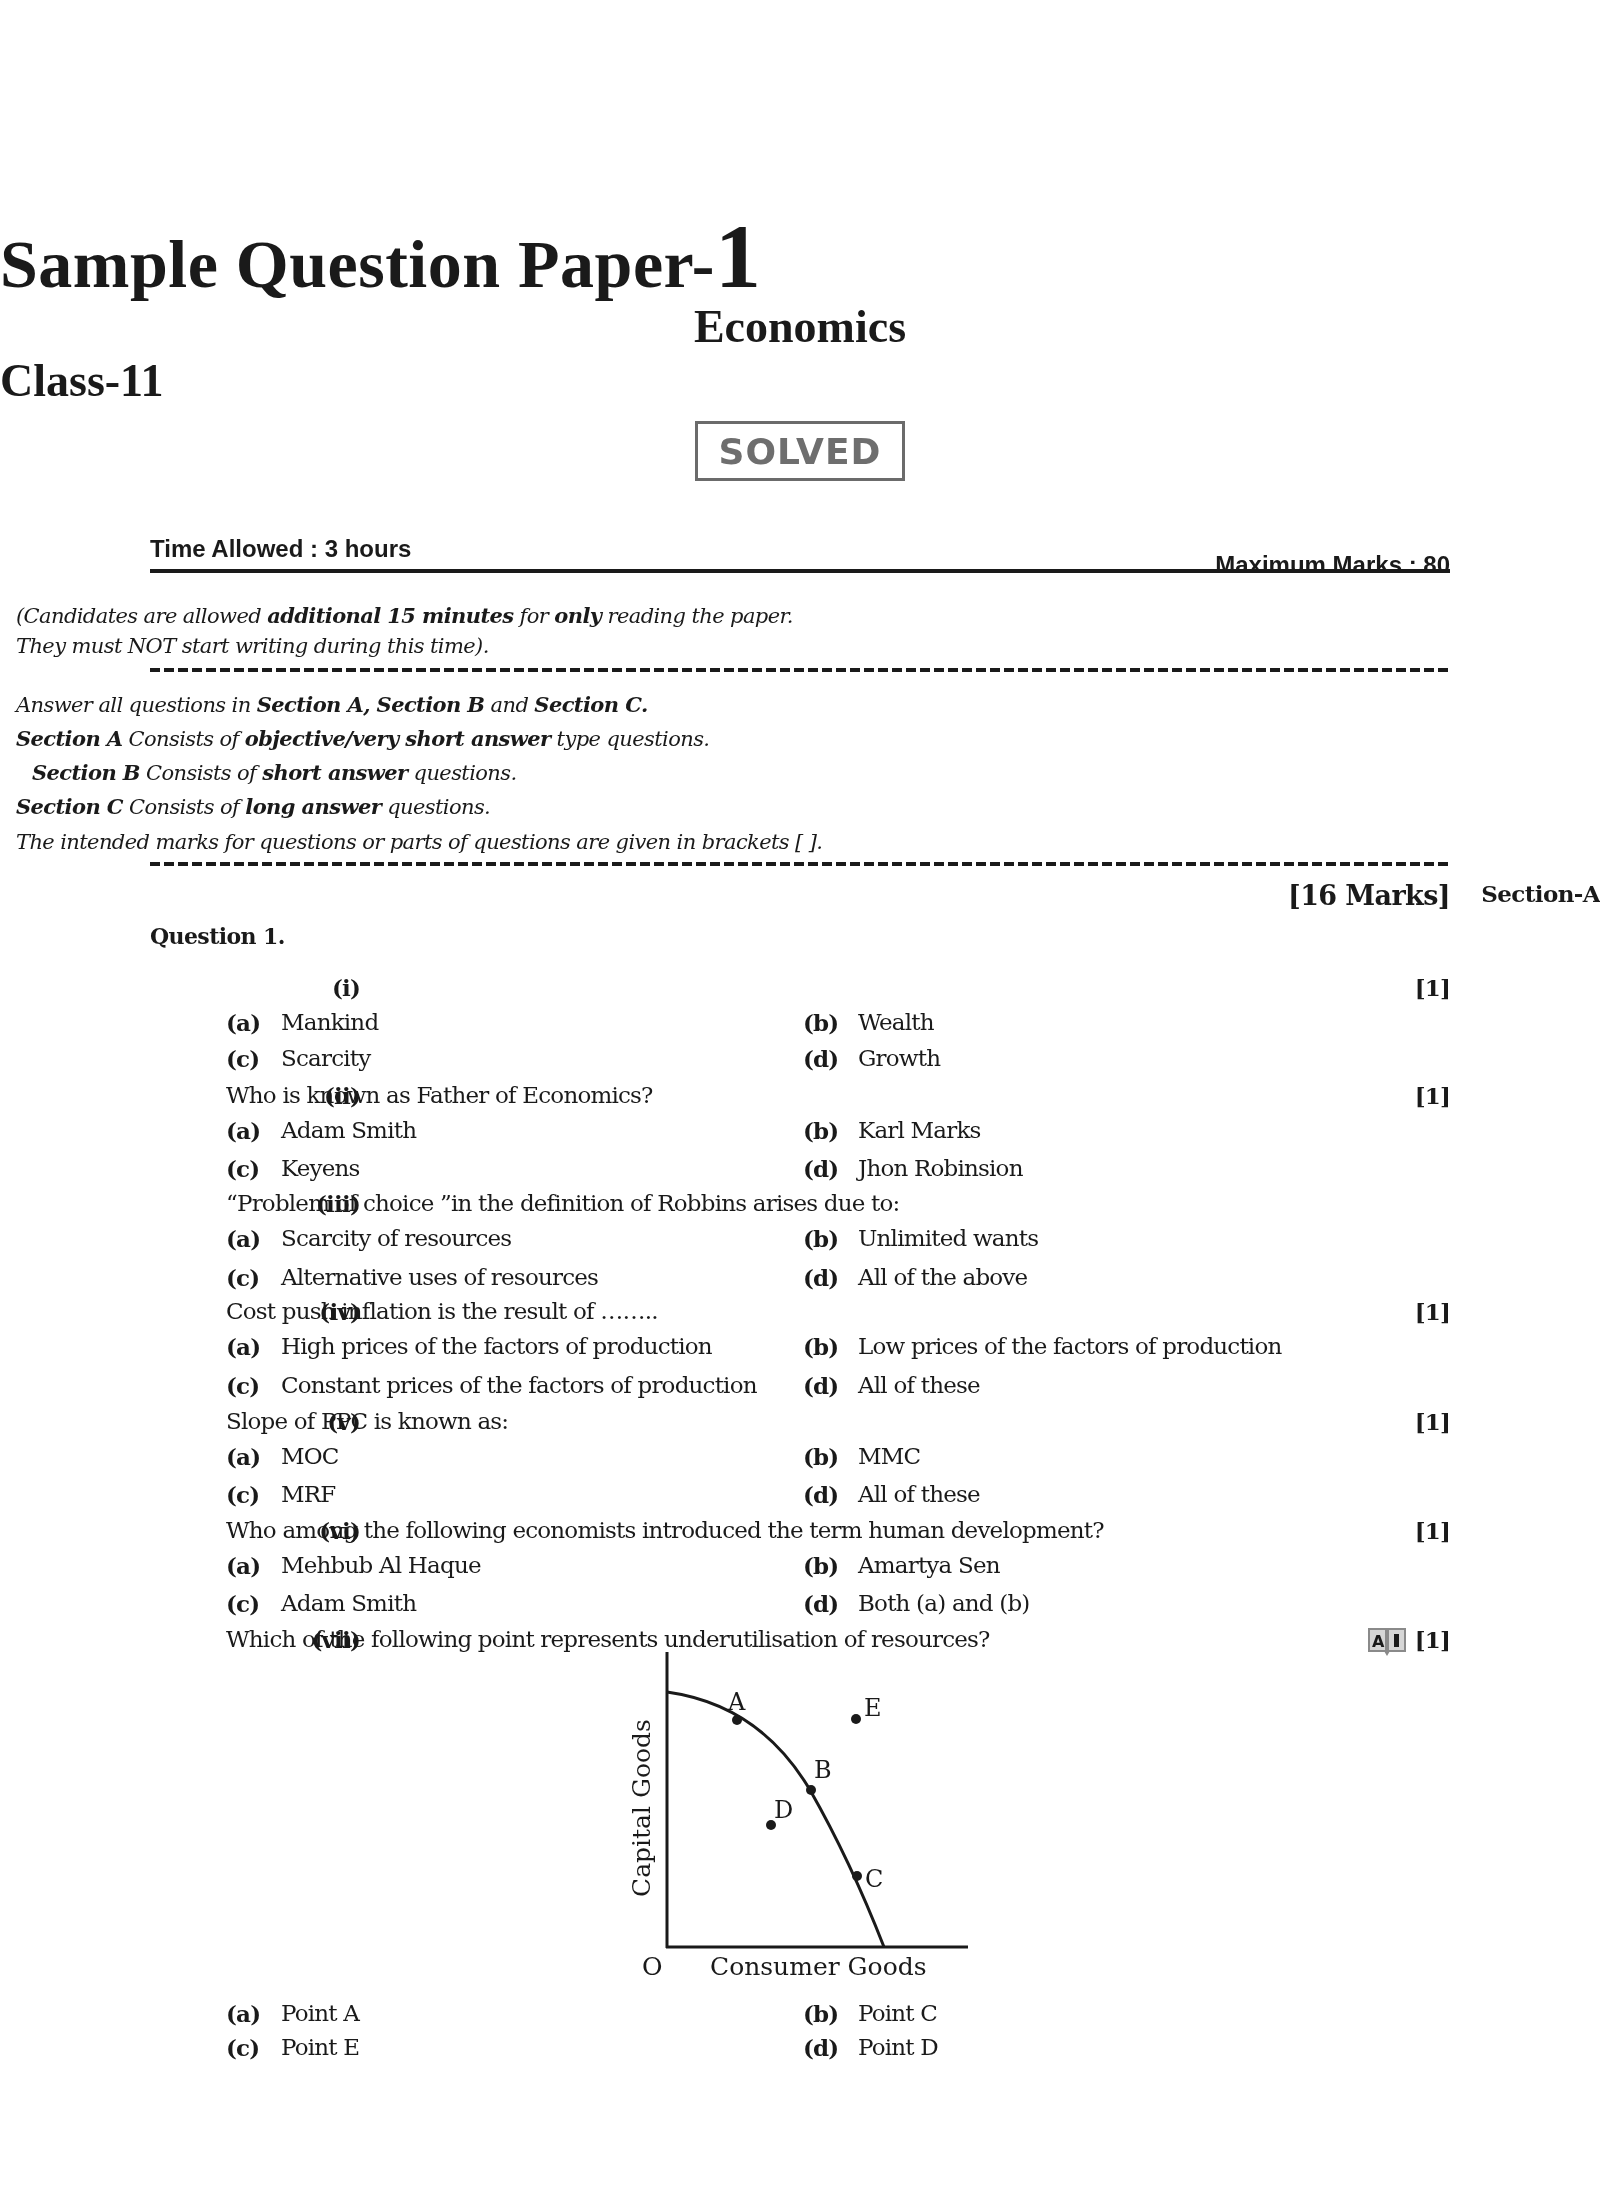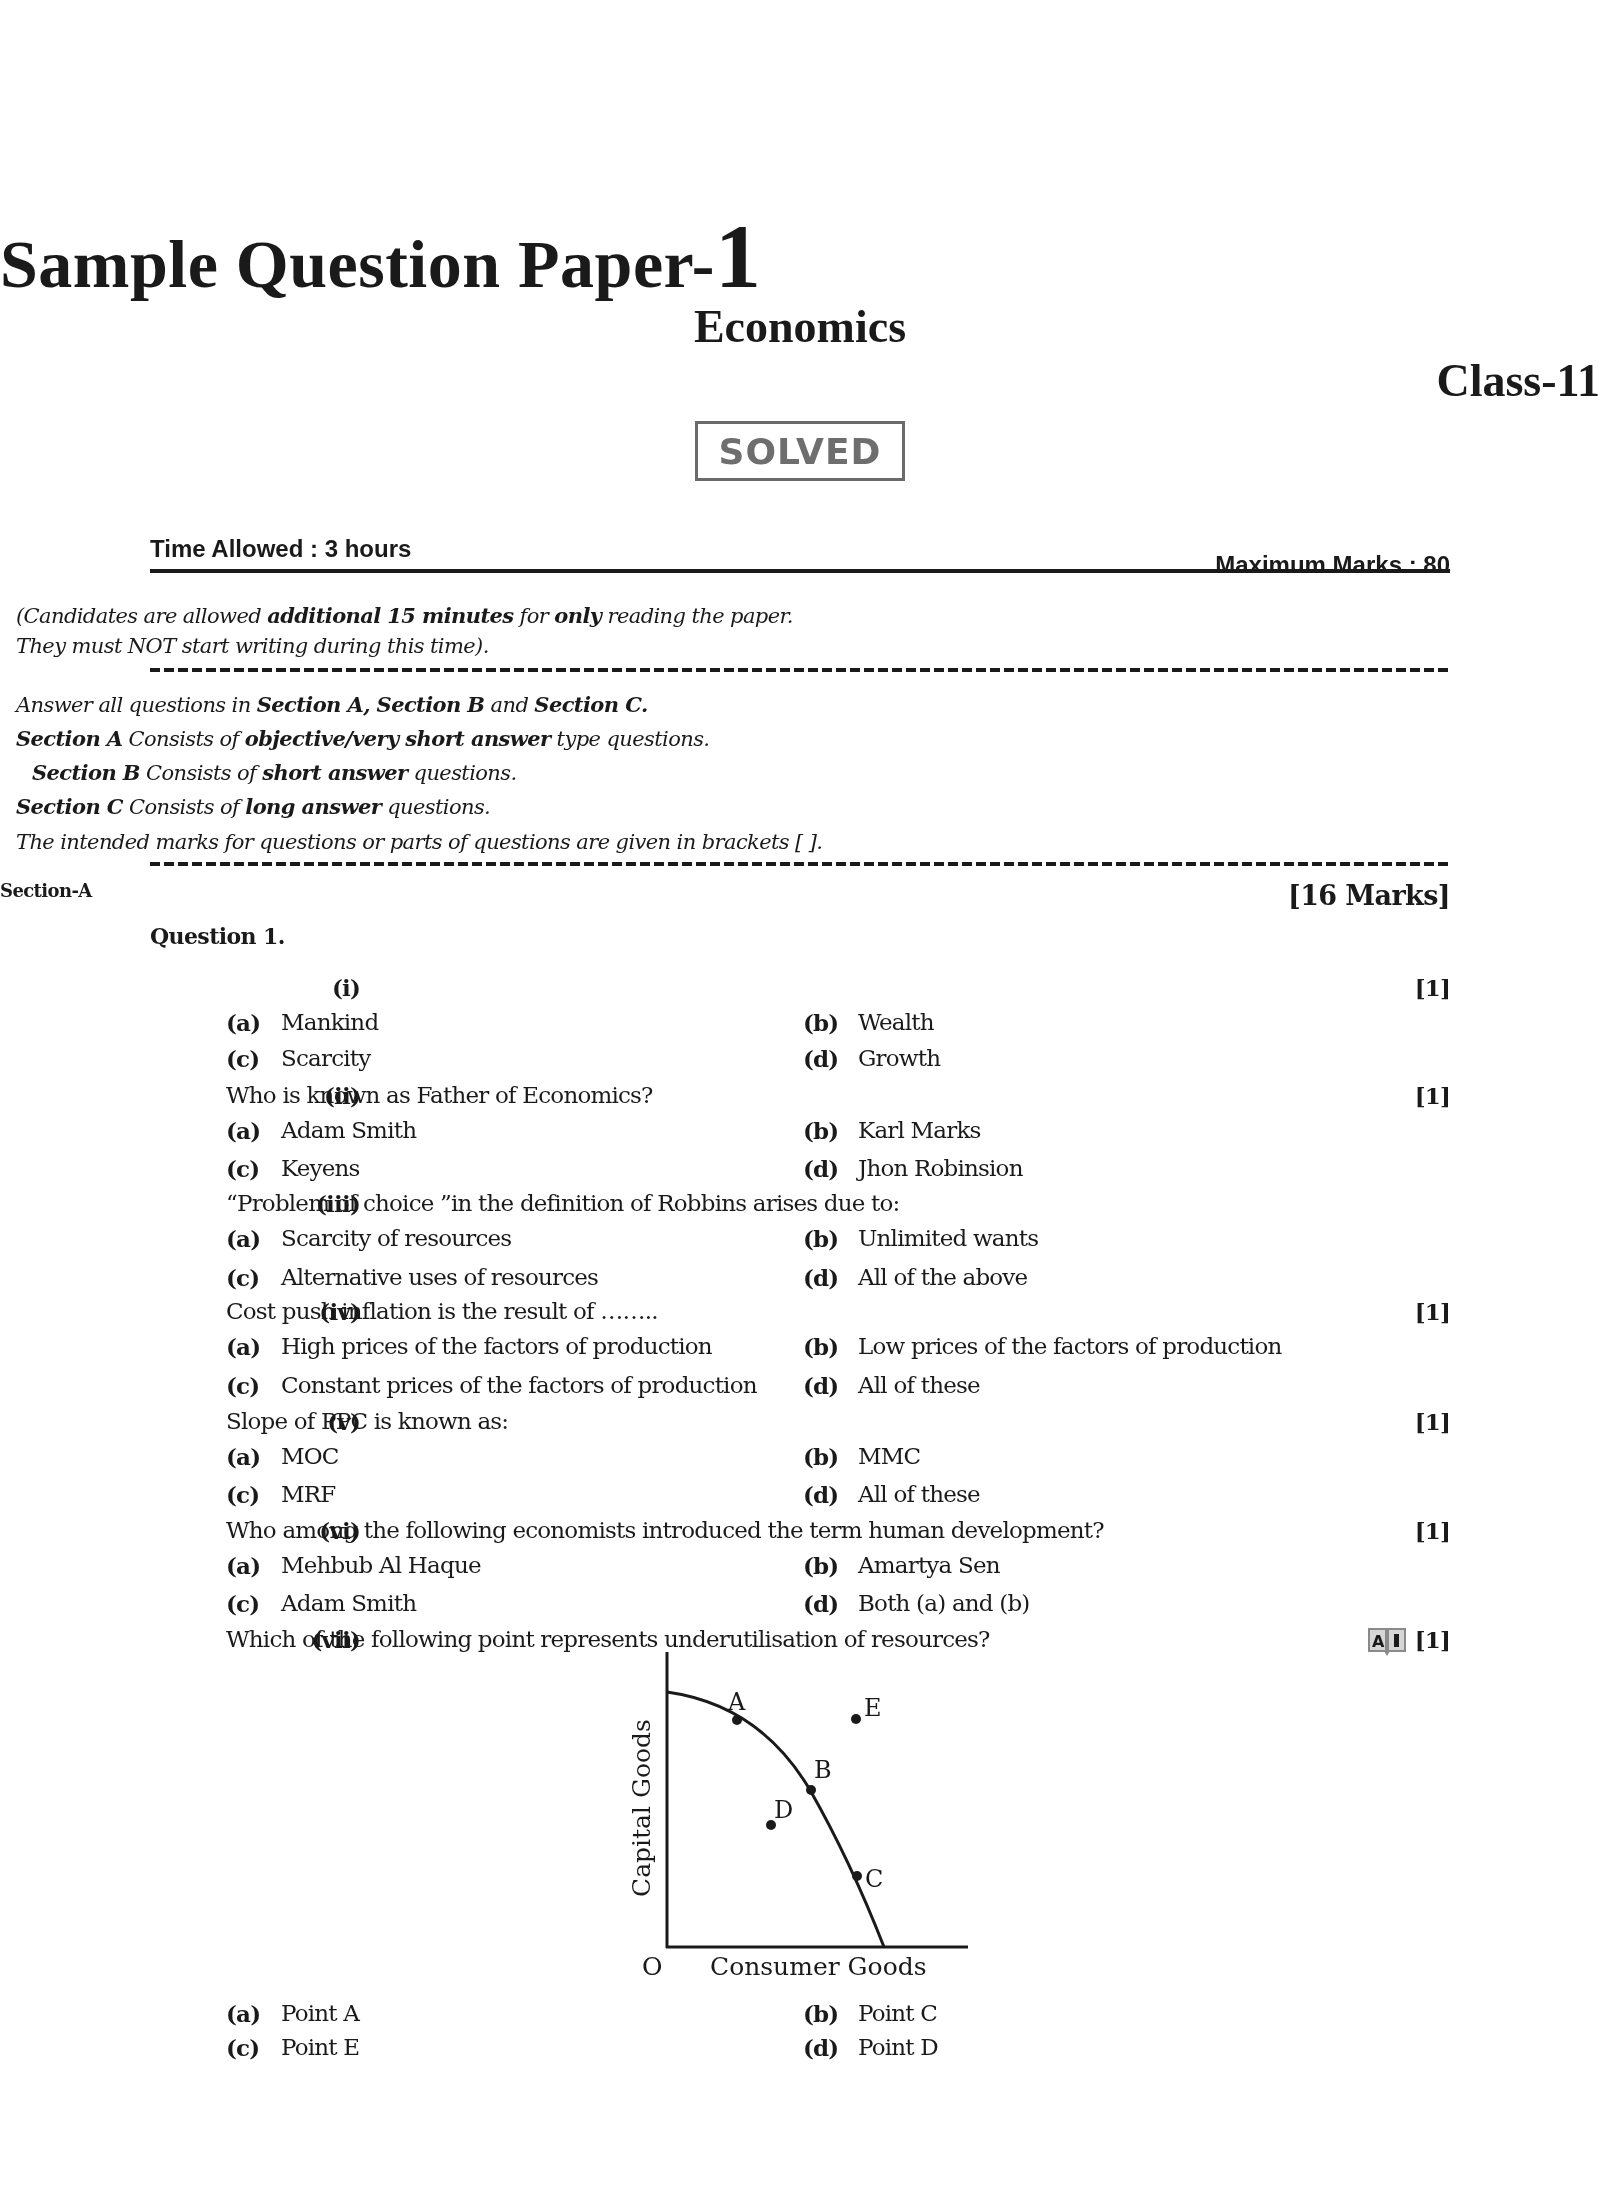--- a/index.html
+++ b/index.html
@@ -4,36 +4,36 @@
 <style>
   html, body { margin:0; padding:0; background:#ffffff; }
   body { width:1600px; height:2200px; position:relative; overflow:hidden; color:#1a1a1a;
          font-family:"DejaVu Serif", serif; }
   .abs { position:absolute; }
   .title { left:0; width:1376px; top:225px; text-align:left; font-family:"Liberation Serif", serif;
            font-weight:bold; font-size:68px; letter-spacing:0.5px; }
   .title .num { font-size:92px; line-height:0; }
   .subject { left:0; width:1600px; top:300px; text-align:center; font-family:"Liberation Serif", serif;
              font-weight:bold; font-size:46px; }
-  .klass { left:0; width:1600px; top:354px; text-align:right; font-family:"Liberation Serif", serif;
+  .klass { left:0; width:1600px; top:354px; text-align:left; font-family:"Liberation Serif", serif;
            font-weight:bold; font-size:46px; }
   .solved { left:695px; top:421px; width:204px; height:54px; border:3px solid #6b6b6b;
             display:flex; align-items:center; justify-content:center; color:#6e6e6e;
             font-family:"DejaVu Sans", sans-serif; font-weight:bold; font-size:36px; letter-spacing:1px; }
   .meta { top:535px; font-family:"Liberation Sans", sans-serif; font-weight:bold; font-size:24px; }
   .meta.left { left:150px; }
   .meta.right { right:150px;margin-top:16px; }
   .rule-thick { left:150px; width:1300px; top:569px; height:4px; background:#1a1a1a; }
   .dash { left:150px; width:1300px; height:4px;
           background:repeating-linear-gradient(90deg,#1a1a1a 0 10px, transparent 10px 14px); }
   .note { left:16px; width:1600px; text-align:left; font-family:"DejaVu Serif", serif; font-style:italic;
           font-size:21px; letter-spacing:-0.6px; }
   .note b { font-weight:bold; }
-  .sect { left:0; width:1600px; top:880px; text-align:left; font-family:"DejaVu Serif", serif;
-          font-weight:bold; font-size:18px; letter-spacing:-0.6px; }
+  .sect { left:0; width:1600px; top:880px; text-align:right; font-family:"DejaVu Serif", serif;
+          font-weight:bold; font-size:23px; letter-spacing:-0.6px; }
   .sect-marks { right:150px; top:880px; font-family:"DejaVu Serif", serif; font-weight:bold; font-size:27px; letter-spacing:-0.6px; }
   .qhead { left:150px; top:923px; font-weight:bold; font-size:22px; letter-spacing:-0.6px; }
   .qrow { left:150px; width:1300px; height:36px; font-size:23px; letter-spacing:-0.8px; }
   .qrow .qnum { position:absolute; right:1090px; top:0; font-weight:bold; }
   .qrow .qtext { position:absolute; left:76px; top:0; white-space:nowrap; }
   .qrow .marks { position:absolute; right:0; top:0; font-weight:bold; display:flex; align-items:center; gap:8px; }
   .opt { height:36px; font-size:23px; letter-spacing:-0.8px; white-space:nowrap; }
   .opt .ol { position:absolute; left:0; font-weight:bold; }
   .opt .ot { position:absolute; left:55px; }
   .ai-icon { width:40px; height:26px; position:relative; display:inline-block; }

